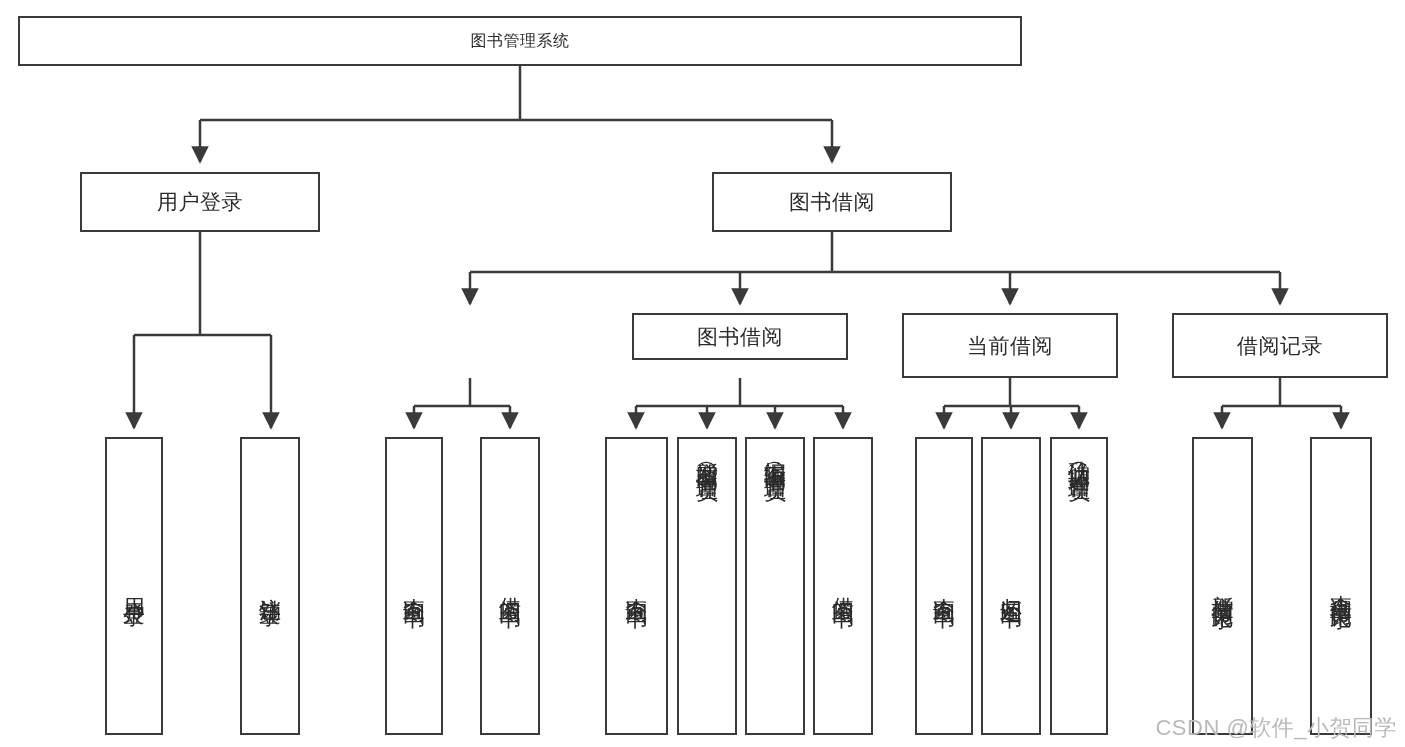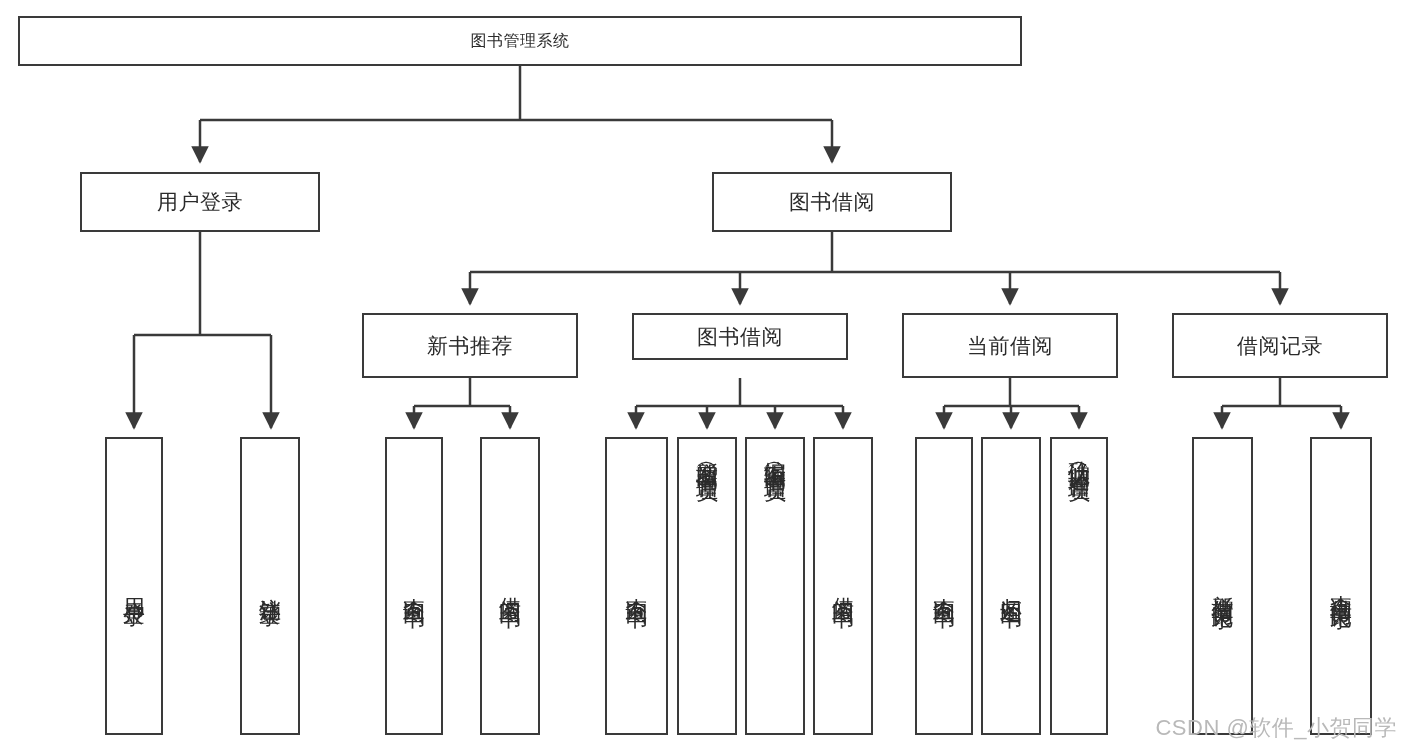--- a/index.html
+++ b/index.html
@@ -139,23 +139,20 @@
     <span class="node-label">图书管理系统</span>
   </div>
 
   <div class="node h-node" style="left:80px; top:172px; width:240px; height:60px;">
     <span class="node-label">用户登录</span>
   </div>
   <div class="node h-node" style="left:712px; top:172px; width:240px; height:60px;">
     <span class="node-label">图书借阅</span>
   </div>
 
-  <div class="node h-node" style="left:362px; top:313px; width:216px; height:65px;">
-    <span class="node-label">新书推荐</span>
-  </div>
   <div class="node h-node" style="left:632px; top:313px; width:216px; height:47px;">
     <span class="node-label">图书借阅</span>
   </div>
   <div class="node h-node" style="left:1172px; top:313px; width:216px; height:65px;">
     <span class="node-label">借阅记录</span>
   </div>
   <div class="node h-node" style="left:902px; top:313px; width:216px; height:65px;">
     <span class="node-label">当前借阅</span>
   </div>
 

